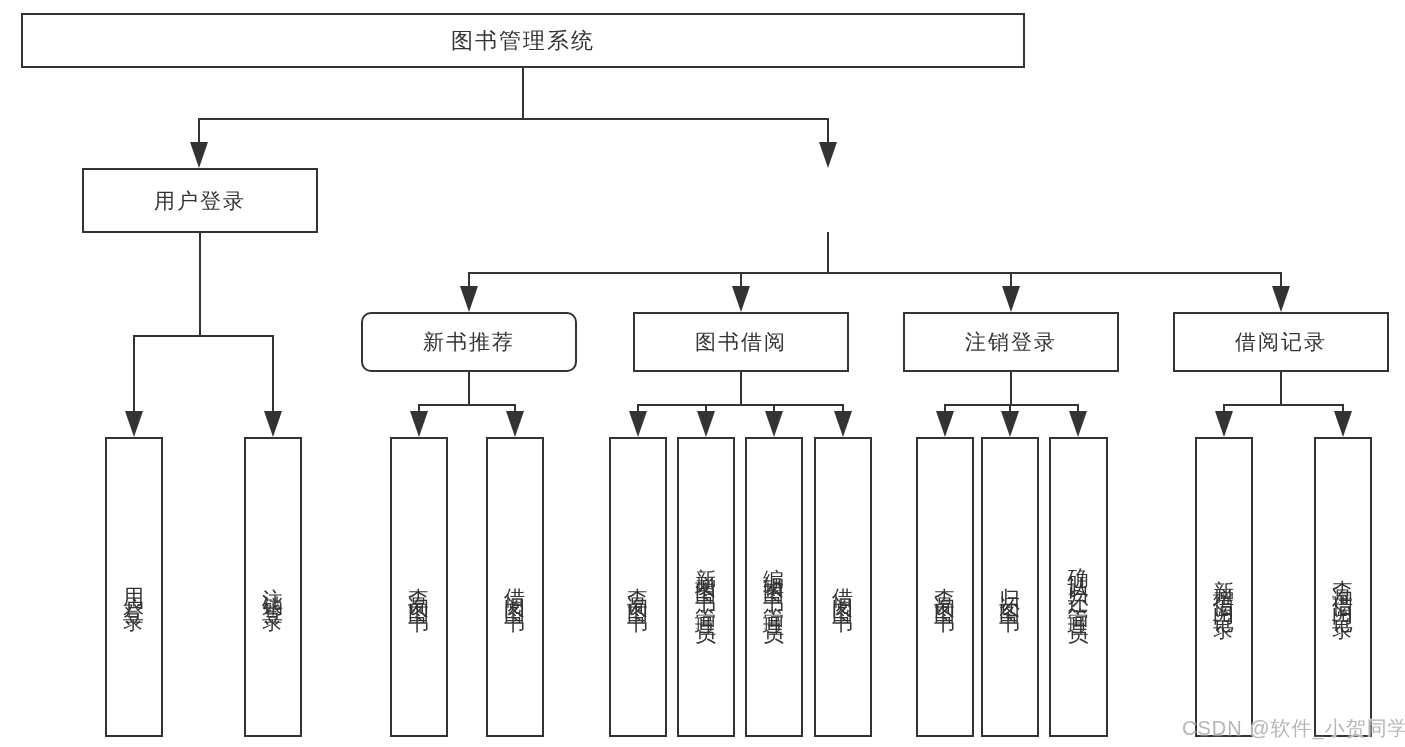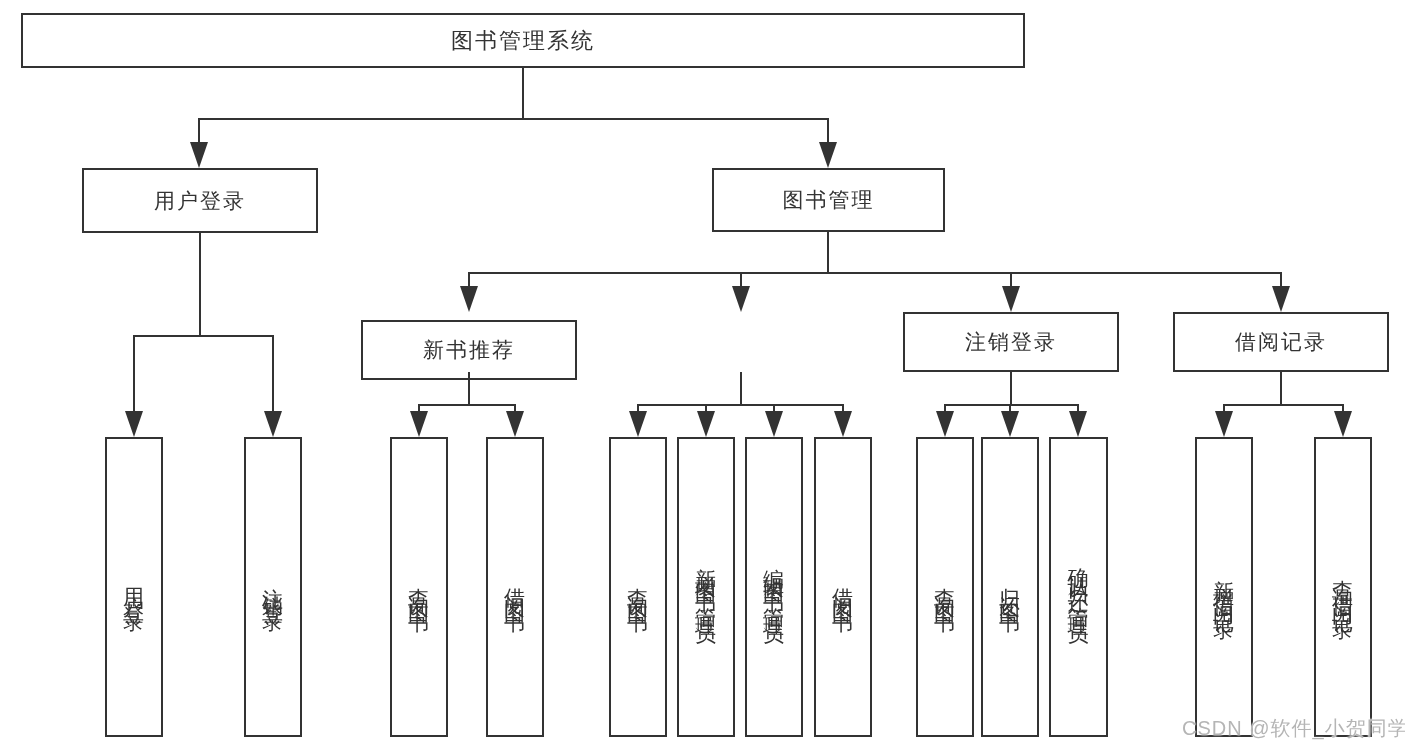--- a/index.html
+++ b/index.html
@@ -41,44 +41,44 @@
   <div class="ln" style="left:522px;top:68px;width:2px;height:50px;"></div>
   <div class="ln" style="left:198px;top:118px;width:631px;height:2px;"></div>
   <div class="ln" style="left:198px;top:118px;width:2px;height:28px;"></div>
   <div class="ln" style="left:827px;top:118px;width:2px;height:28px;"></div>
   <div class="ar" style="left:190px;top:142px;"></div>
   <div class="ar" style="left:819px;top:142px;"></div>
 
   <div class="node" style="left:82px;top:168px;width:236px;height:65px;">
     <span class="h-label">用户登录</span>
   </div>
-  <div class="node" style="left:712px;top:168px;width:233px;height:64px;">
-    <span class="h-label">图书管理</span>
-  </div>
 
   <div class="ln" style="left:199px;top:233px;width:2px;height:104px;"></div>
   <div class="ln" style="left:133px;top:335px;width:141px;height:2px;"></div>
   <div class="ln" style="left:133px;top:335px;width:2px;height:80px;"></div>
   <div class="ln" style="left:272px;top:335px;width:2px;height:80px;"></div>
   <div class="ar" style="left:125px;top:411px;"></div>
   <div class="ar" style="left:264px;top:411px;"></div>
 
   <div class="ln" style="left:827px;top:232px;width:2px;height:41px;"></div>
   <div class="ln" style="left:468px;top:272px;width:814px;height:2px;"></div>
   <div class="ln" style="left:468px;top:272px;width:2px;height:18px;"></div>
   <div class="ln" style="left:740px;top:272px;width:2px;height:18px;"></div>
   <div class="ln" style="left:1010px;top:272px;width:2px;height:18px;"></div>
   <div class="ln" style="left:1280px;top:272px;width:2px;height:18px;"></div>
   <div class="ar" style="left:460px;top:286px;"></div>
   <div class="ar" style="left:732px;top:286px;"></div>
   <div class="ar" style="left:1002px;top:286px;"></div>
   <div class="ar" style="left:1272px;top:286px;"></div>
 
-  <div class="node" style="left:361px;top:320px;width:216px;height:60px;">
+  <div class="node" style="left:361px;top:312px;width:216px;height:60px;border-radius:10px;">
     <span class="h-label">新书推荐</span>
+  </div>
+  <div class="node" style="left:633px;top:312px;width:216px;height:60px;">
+    <span class="h-label">图书借阅</span>
   </div>
   <div class="node" style="left:903px;top:312px;width:216px;height:60px;">
     <span class="h-label">注销登录</span>
   </div>
   <div class="node" style="left:1173px;top:312px;width:216px;height:60px;">
     <span class="h-label">借阅记录</span>
   </div>
 
   <div class="ln" style="left:468px;top:372px;width:2px;height:34px;"></div>
   <div class="ln" style="left:418px;top:404px;width:98px;height:2px;"></div>

